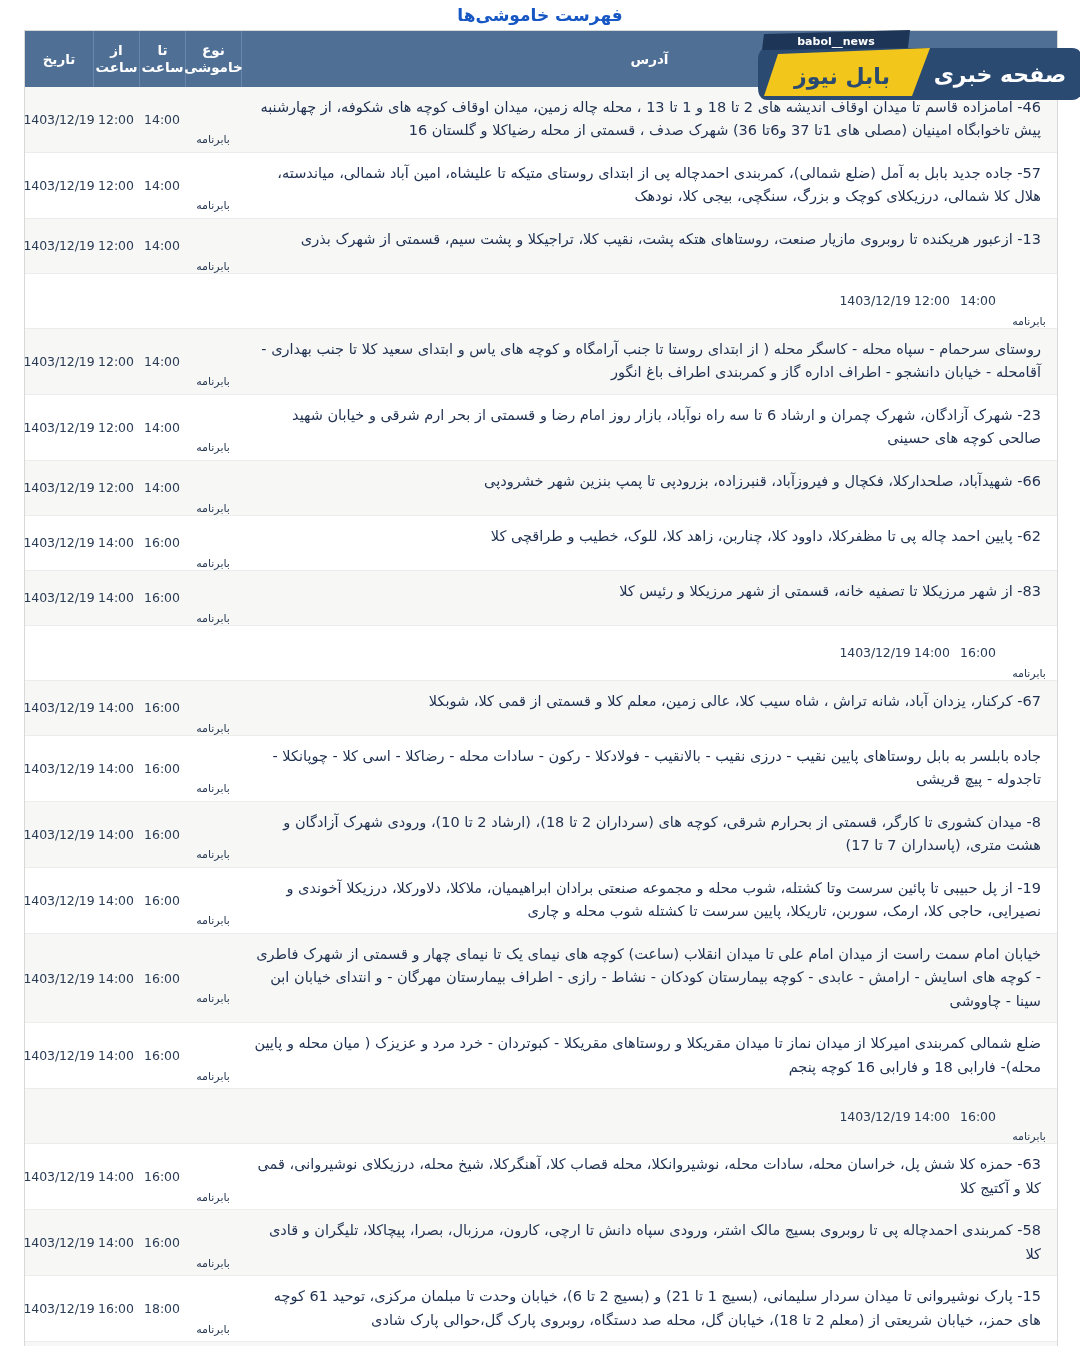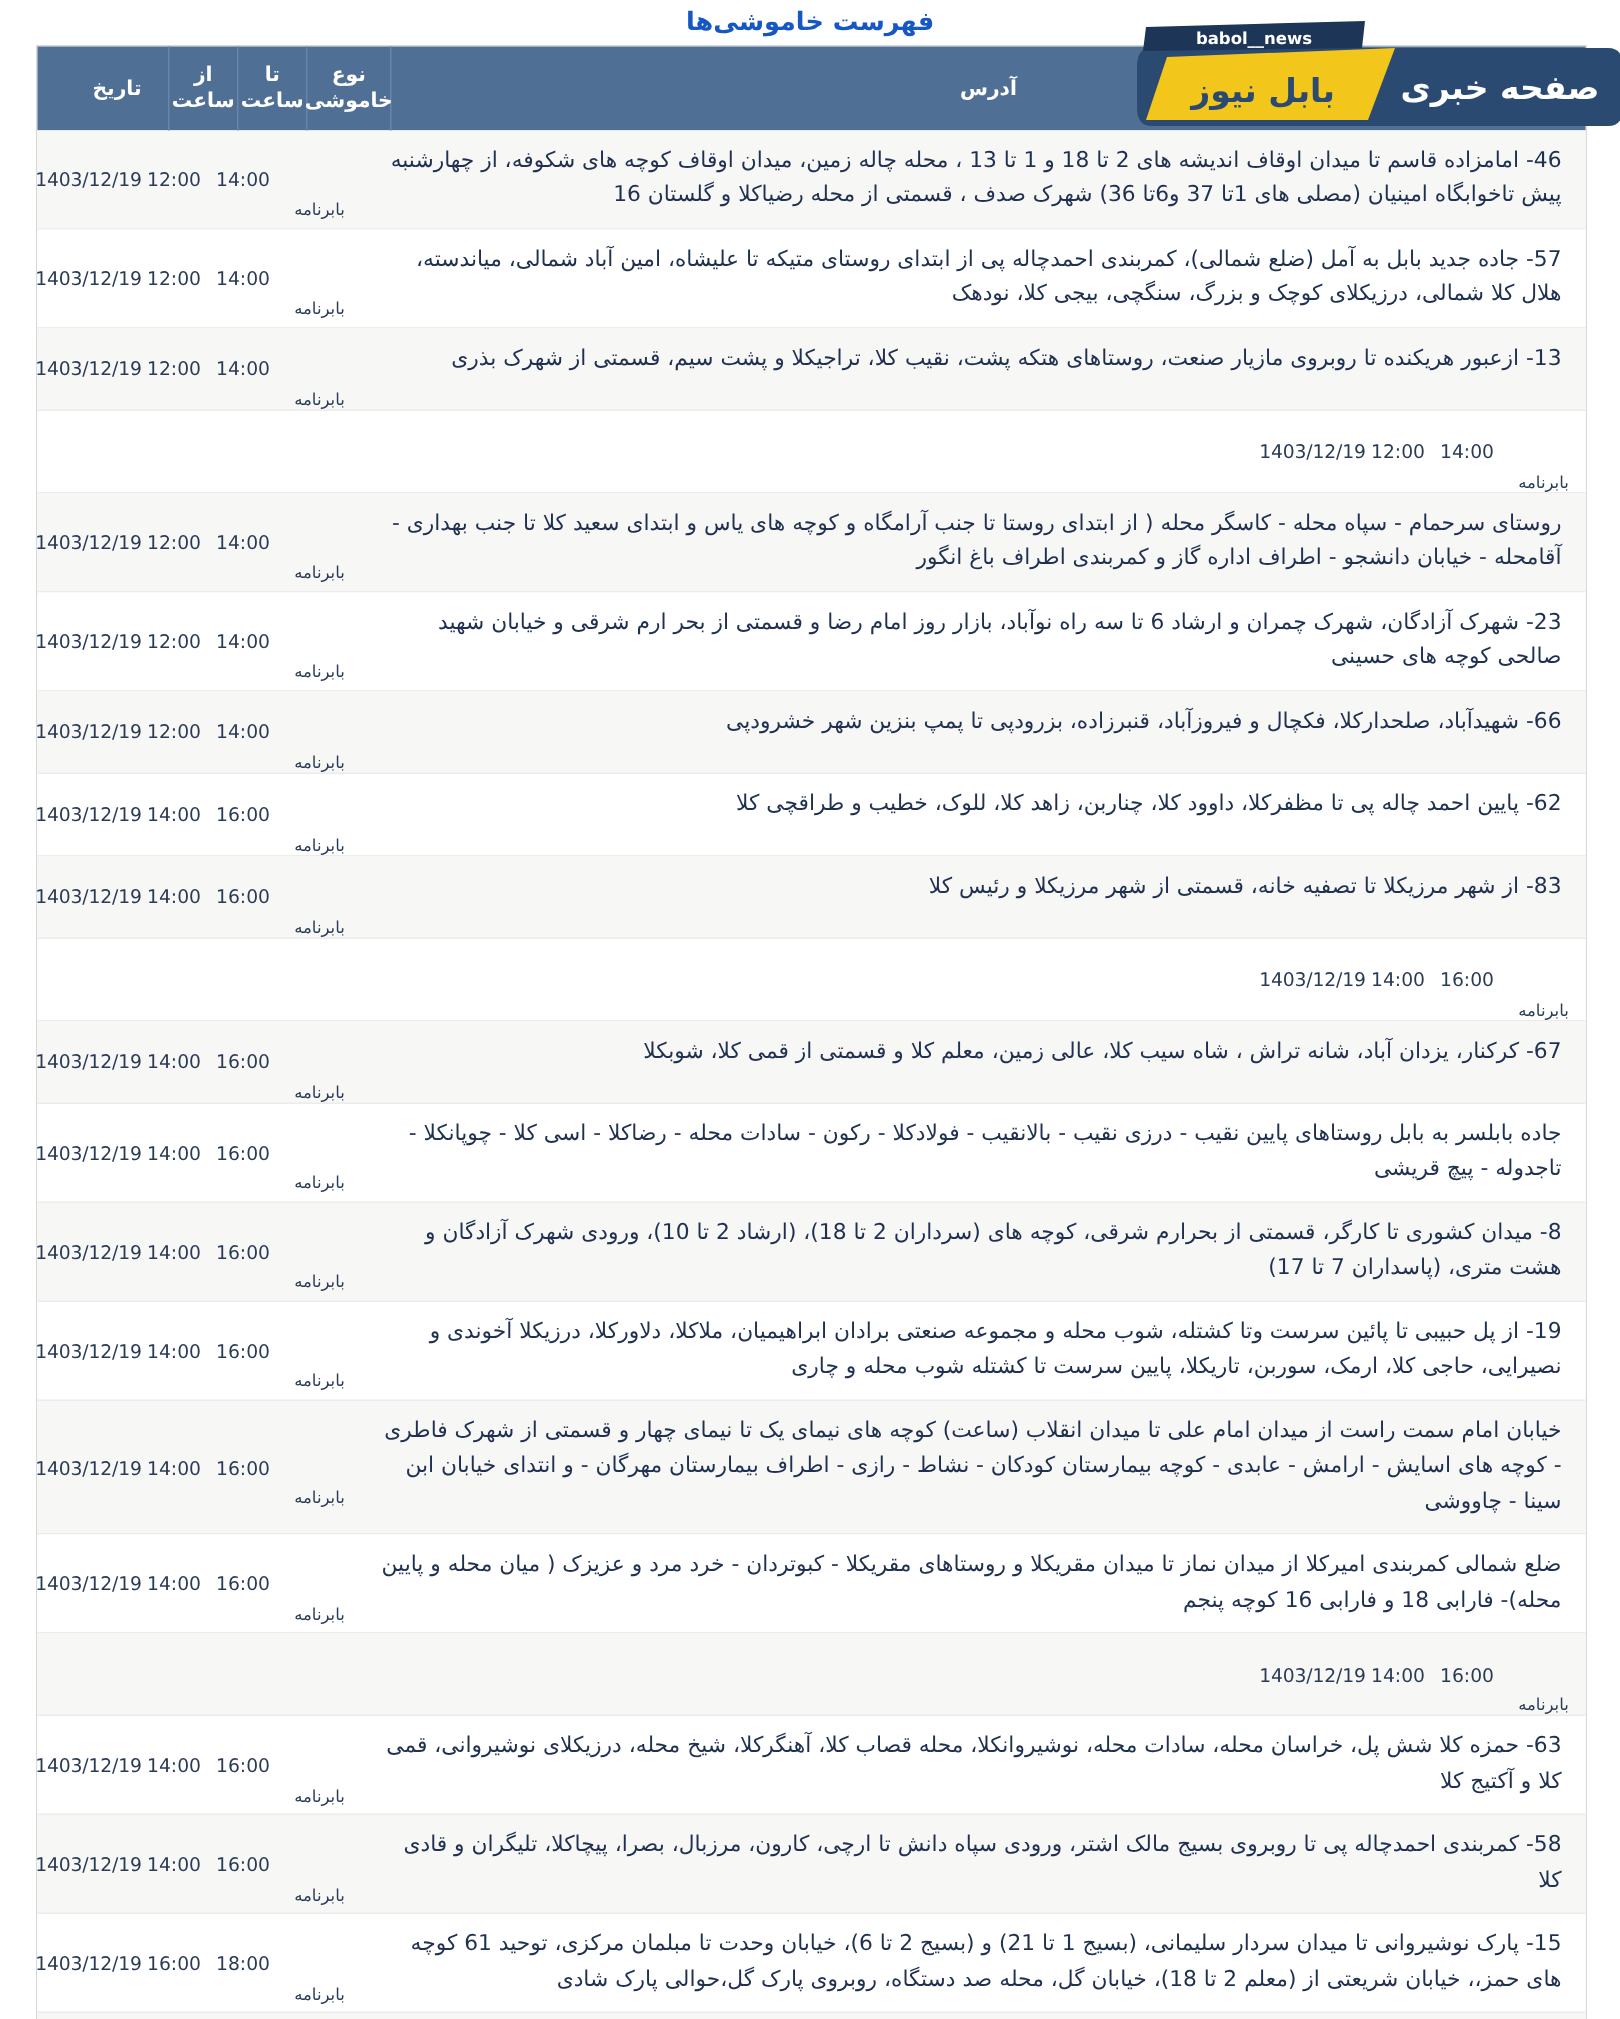--- a/index.html
+++ b/index.html
@@ -58,21 +58,21 @@
     display: flex;
     align-items: center;
     justify-content: center;
     text-align: center;
     line-height: 1.25;
     border-left: 1px solid #6a86a8;
     box-sizing: border-box;
     direction: rtl;
     padding: 0 2px;
   }
-  .th:last-child { border-left: none; margin-left: 19px; }
+  .th:last-child { border-left: none; }
 
   
   .col-date    { width: 68px; flex: 0 0 68px; }
   .col-from    { width: 46px; flex: 0 0 46px; }
   .col-to      { width: 46px; flex: 0 0 46px; }
   .col-type    { width: 56px; flex: 0 0 56px; }
   .col-address { flex: 1 1 auto; }
 
   
   .table-body { background: #ffffff; }
@@ -108,21 +108,21 @@
     font-size: 14.5px;
     line-height: 1.62;
     color: #1f3050;
     direction: rtl;
     font-weight: 400;
   }
 
   
   .logo {
     position: absolute;
-    top: 10px;
+    top: 26px;
     right: 0px;
     width: 330px;
     height: 80px;
     pointer-events: none;
     z-index: 40;
   }
 </style>
 </head>
 <body>
 

